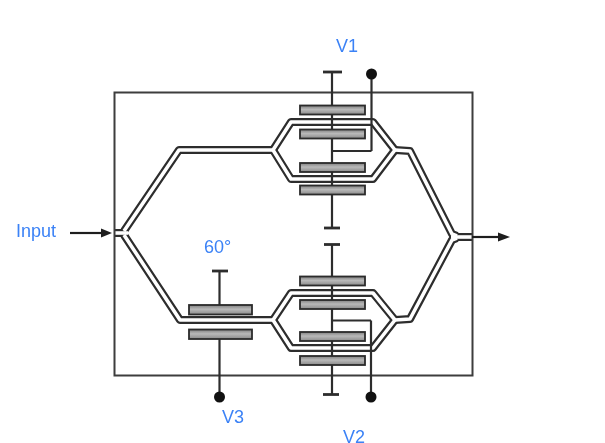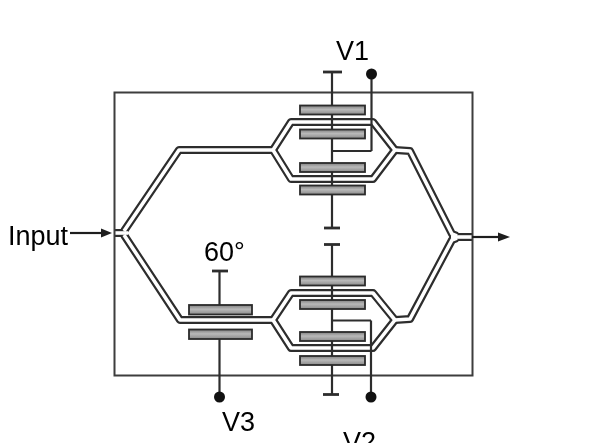--- a/index.html
+++ b/index.html
@@ -1,19 +1,19 @@
 <!DOCTYPE html>
 <html><head>
 <meta charset="utf-8">
 <style>
   html,body{margin:0;padding:0;background:#ffffff;}
   .canvas{position:relative;width:605px;height:443px;background:#ffffff;overflow:hidden;
           font-family:"Liberation Sans",sans-serif;}
   .canvas svg{position:absolute;left:0;top:0;}
-  .label{position:absolute;font-size:27px;line-height:1.1;color:#000000;white-space:nowrap;
+  .label{position:absolute;font-size:18px;line-height:1.1;color:#3b82f6;white-space:nowrap;
          font-family:"Liberation Sans",sans-serif;}
   .wgb{stroke:#2d2d2d;stroke-width:8;fill:none;stroke-linejoin:round;stroke-linecap:butt;}
   .wgw{stroke:#ffffff;stroke-width:3.6;fill:none;stroke-linejoin:round;stroke-linecap:butt;}
   .chip{fill:none;stroke:#3d3d3d;stroke-width:2;}
   .wire{stroke:#2d2d2d;stroke-width:2.2;fill:none;}
   .cap{stroke:#2d2d2d;stroke-width:2.8;fill:none;}
   .dot{fill:#111111;stroke:none;}
   .electrode{fill:url(#elecGrad);stroke:#2b2b2b;stroke-width:1.8;}
   .arrow-line{stroke:#1e1e1e;stroke-width:2.2;fill:none;}
   .arrow-head{fill:#1e1e1e;stroke:none;}
@@ -106,19 +106,19 @@
     </g>
 
     <g>
       <line class="arrow-line" x1="70" y1="233" x2="102" y2="233"></line>
       <polygon class="arrow-head" points="101,228.5 112,233 101,237.5"></polygon>
       <line class="arrow-line" x1="472" y1="237" x2="499" y2="237"></line>
       <polygon class="arrow-head" points="498,232.5 510,237 498,241.5"></polygon>
     </g>
   </svg>
 
-  <div class="label" style="left:8px;top:222px;">Input</div>
+  <div class="label" style="left:16px;top:222px;">Input</div>
   <div class="label" style="left:336px;top:37px;">V1</div>
   <div class="label" style="left:204px;top:238px;">60°</div>
   <div class="label" style="left:222px;top:408px;">V3</div>
   <div class="label" style="left:343px;top:428px;">V2</div>
 
 </div>
 
 </body></html>

